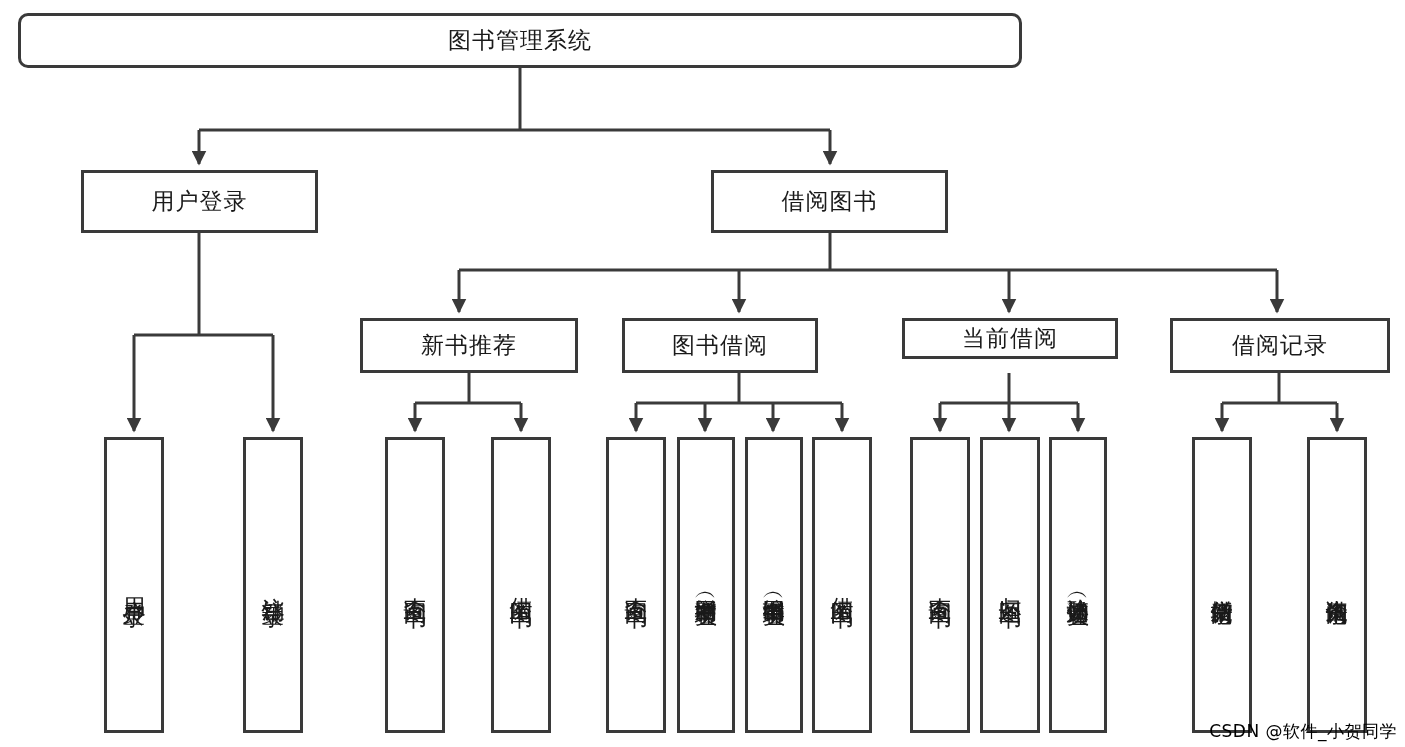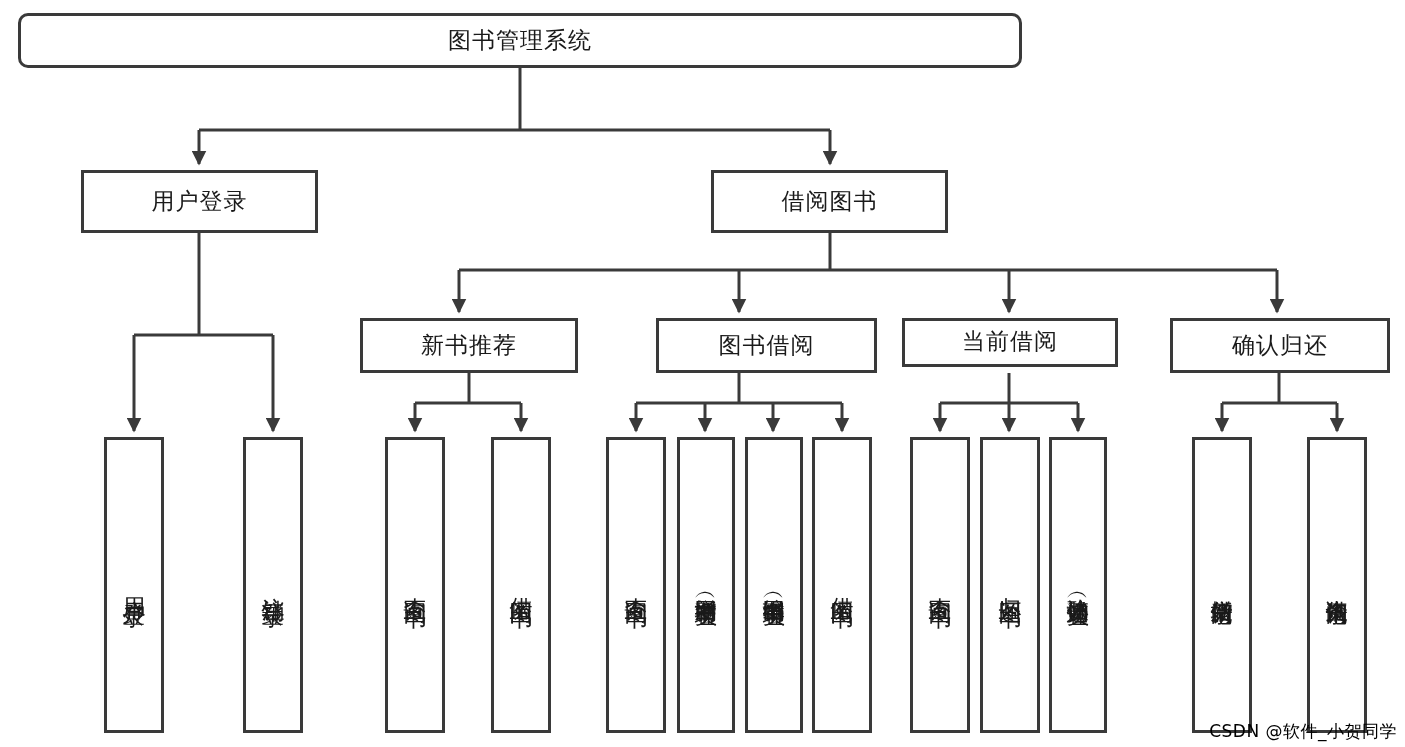--- a/index.html
+++ b/index.html
@@ -131,28 +131,28 @@
   <div class="node h" style="left:81px; top:170px; width:237px; height:63px;">
     <span>用户登录</span>
   </div>
   <div class="node h" style="left:711px; top:170px; width:237px; height:63px;">
     <span>借阅图书</span>
   </div>
 
   <div class="node h" style="left:360px; top:318px; width:218px; height:55px;align-items:center;">
     <span>新书推荐</span>
   </div>
-  <div class="node h" style="left:656px; top:318px; width:221px; height:55px;">
+  <div class="node h" style="left:622px; top:318px; width:196px; height:55px;">
     <span>图书借阅</span>
   </div>
-  <div class="node h" style="left:902px; top:318px; width:216px; height:49px;font-family:Liberation Serif, serif;">
+  <div class="node h" style="left:902px; top:318px; width:216px; height:41px;">
     <span>当前借阅</span>
   </div>
   <div class="node h" style="left:1170px; top:318px; width:220px; height:55px;">
-    <span>确认归还</span>
+    <span>借阅记录</span>
   </div>
 
   <div class="node v" style="left:104px; top:437px; width:60px; height:296px;">
     <span class="vlabel">用户登录</span>
   </div>
   <div class="node v" style="left:243px; top:437px; width:60px; height:296px;">
     <span class="vlabel">注销登录</span>
   </div>
 
   <div class="node v" style="left:385px; top:437px; width:60px; height:296px;">

